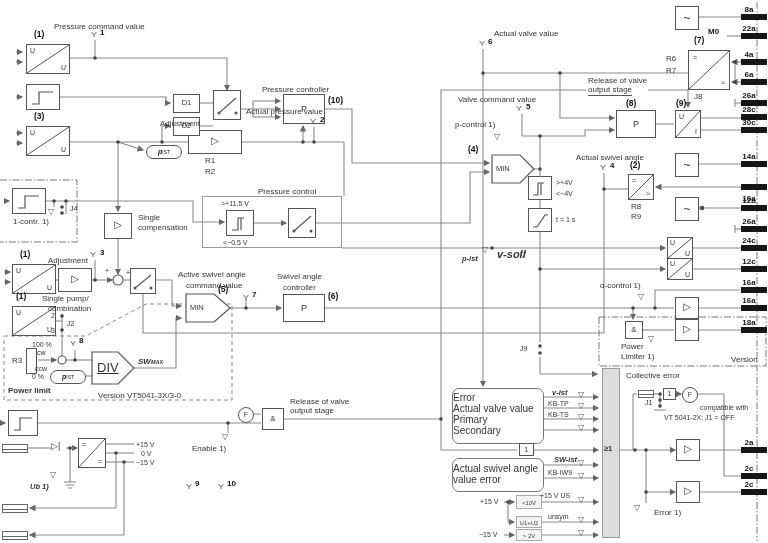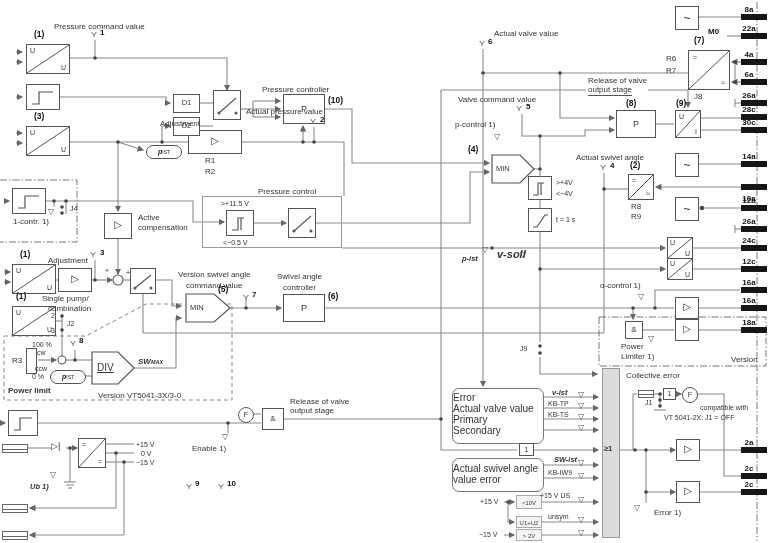--- a/index.html
+++ b/index.html
@@ -334,21 +334,21 @@
         <polyline points="5,19 12,19 12,7 26,7" fill="none" stroke="#555" stroke-width="1.2"></polyline>
       </svg>
 </div>
 <div class="lab" style="left:13px;top:217px;">1-contr. 1)</div>
 <span class="led" style="left:48px;top:207px;">▽</span>
 <div class="lab sm" style="left:70px;top:204px;">J4</div>
 
 <div class="b" style="left:104px;top:213px;width:28px;height:26px;">
   <div class="ctr" style="top:5px;font-size:10px;">▷</div>
 </div>
-<div class="lab" style="left:138px;top:213px;">Active</div>
+<div class="lab" style="left:138px;top:213px;">Single</div>
 <div class="lab" style="left:138px;top:223px;">compensation</div>
 
 <div class="lab" style="left:210px;top:187px;padding-left:48px;">Pressure control</div>
 <div class="pcbox" style="left:202px;top:196px;width:140px;height:52px;"></div>
 <div class="lab sm" style="left:221px;top:199px;">&gt;+11.5 V</div>
 <div class="b" style="left:226px;top:210px;width:28px;height:26px;">
   <svg class="dgl">
         <polyline points="5,19 11,19 11,7 17,7" fill="none" stroke="#555" stroke-width="1.2"></polyline>
         <line x1="14" y1="19" x2="14" y2="7" stroke="#555" stroke-width="1.2"></line>
       </svg>
@@ -381,21 +381,21 @@
 <div class="lab sm" style="left:105px;top:266px;">+</div>
 <div class="lab sm" style="left:126px;top:268px;">+</div>
 <div class="b" style="left:130px;top:268px;width:26px;height:26px;">
   <svg class="dgl">
         <line x1="4" y1="19" x2="20" y2="6" stroke="#555" stroke-width="1.1"></line>
         <circle cx="4" cy="19" r="1.5" fill="#555"></circle>
         <circle cx="20" cy="19" r="1.5" fill="#555"></circle>
       </svg>
 </div>
 
-<div class="lab" style="left:178px;top:270px;">Version swivel angle</div>
+<div class="lab" style="left:178px;top:270px;">Active swivel angle</div>
 <div class="lab" style="left:186px;top:281px;">command value</div>
 <span class="term" style="left:243px;top:292px;">Y</span>
 <span class="lab tnum" style="left:252px;top:290px;">7</span>
 <div class="lab tag" style="left:218px;top:285px;">(5)</div>
 <div class="lab" style="left:190px;top:303px;font-size:7.5px;z-index:3;">MIN</div>
 
 <div class="lab" style="left:277px;top:272px;">Swivel angle</div>
 <div class="lab" style="left:283px;top:283px;">controller</div>
 <div class="b" style="left:283px;top:294px;width:42px;height:28px;">
   <div class="ctr" style="top:8px;font-size:9px;">P</div>
@@ -417,21 +417,21 @@
 <div class="lab sm" style="left:37px;top:348px;">cw</div>
 <div class="b" style="left:26px;top:348px;width:11px;height:26px;border-width:1px;"></div>
 <div class="lab" style="left:12px;top:356px;">R3</div>
 <div class="lab sm" style="left:35px;top:364px;">ccw</div>
 <div class="lab sm" style="left:32px;top:372px;">0 %</div>
 <span class="term" style="left:70px;top:338px;">Y</span>
 <span class="lab tnum" style="left:79px;top:336px;">8</span>
 <div class="pill" style="left:50px;top:370px;width:34px;height:12px;line-height:12px;">
   <span>p</span><span class="sub">IST</span>
 </div>
-<div class="lab" style="left:97px;top:363px;font-size:10px;z-index:3;text-decoration:underline;">DIV</div>
+<div class="lab" style="left:97px;top:363px;font-size:13px;z-index:3;text-decoration:underline;">DIV</div>
 <div class="lab it" style="left:138px;top:357px;z-index:3;">
   <span>SW</span><span class="vsub">MAX</span>
 </div>
 <div class="lab" style="left:8px;top:386px;font-weight:bold;">Power limit</div>
 <div class="lab" style="left:98px;top:391px;">Version VT5041-3X/3-0</div>
 
 <div class="lab" style="left:494px;top:29px;">Actual valve value</div>
 <span class="term" style="left:479px;top:38px;">Y</span>
 <span class="lab tnum" style="left:488px;top:37px;">6</span>
 

